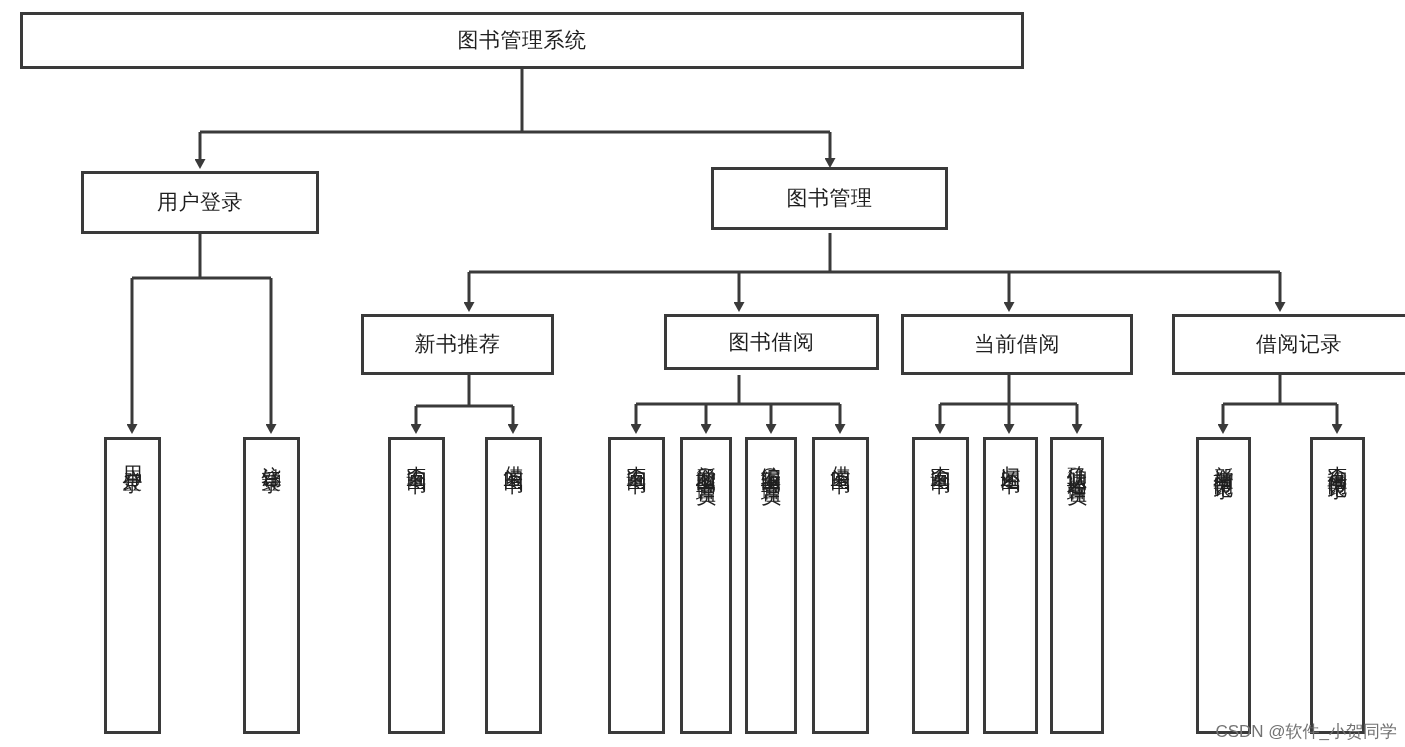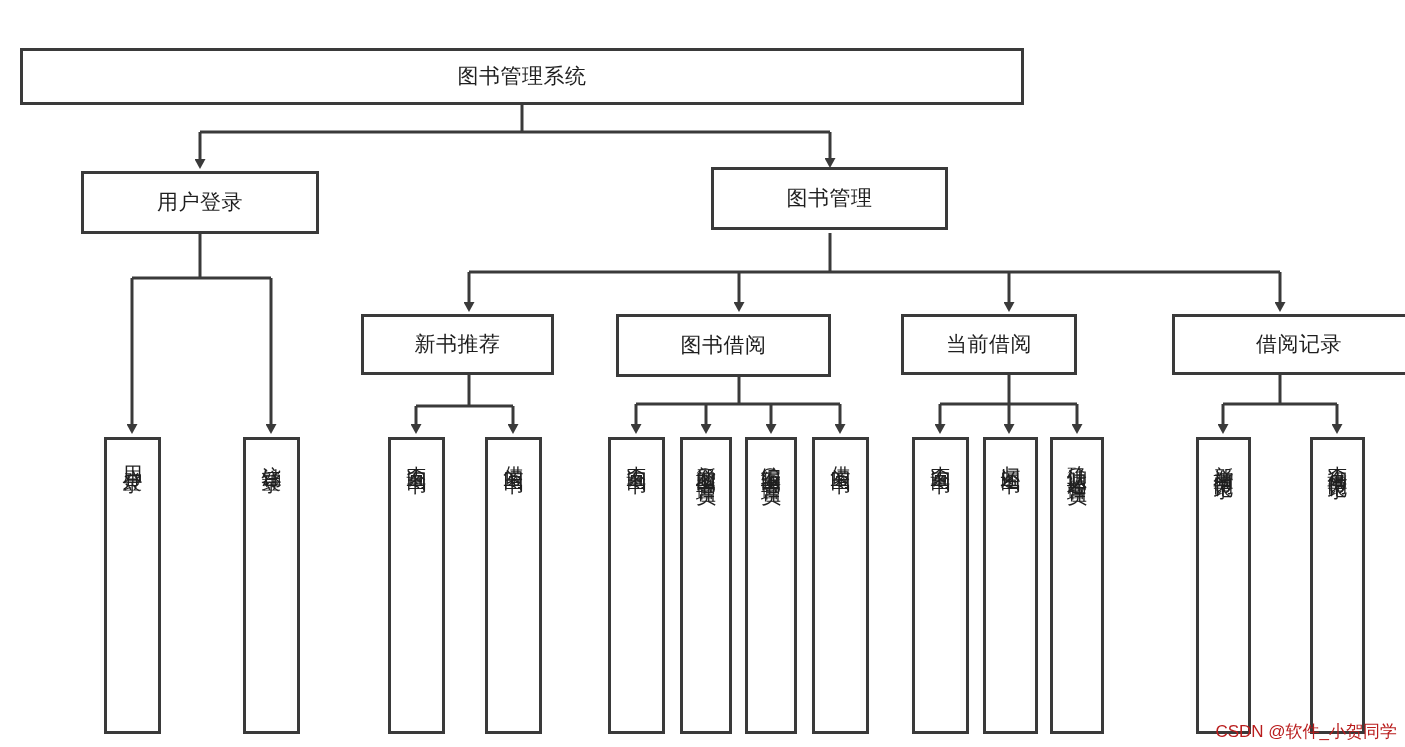--- a/index.html
+++ b/index.html
@@ -6,21 +6,21 @@
   body{width:1405px;height:747px;position:relative;overflow:hidden;
        font-family:"Liberation Sans","DejaVu Sans",sans-serif;color:#1a1a1a;}
   #canvas{position:absolute;left:0;top:0;width:1405px;height:747px;}
   svg.wires{position:absolute;left:0;top:0;width:1405px;height:747px;pointer-events:none;}
   .node{position:absolute;box-sizing:border-box;border:3px solid #3a3a3a;background:#fff;
         display:flex;align-items:center;justify-content:center;z-index:2;}
   .node .lbl{font-size:21px;line-height:1.15;letter-spacing:.5px;color:#1f1f1f;white-space:nowrap;}
   .node.vert{padding:10px 0;align-items:flex-start;}
   .node.vert .lbl{writing-mode:vertical-rl;text-orientation:upright;
                   font-size:20px;letter-spacing:3px;line-height:1.05;white-space:nowrap;}
-  .watermark{position:absolute;right:8px;bottom:4px;font-size:17px;color:#b91c1c;z-index:5;white-space:nowrap;}
+  .watermark{position:absolute;right:8px;bottom:4px;font-size:17px;color:#737373;z-index:5;white-space:nowrap;}
 </style>
 </head>
 <body>
 
 <div id="canvas">
 
   <svg class="wires" viewBox="0 0 1405 747" xmlns="http://www.w3.org/2000/svg">
     <defs>
       <marker id="ah" markerWidth="10" markerHeight="11" refX="1" refY="5.5" orient="auto" markerUnits="userSpaceOnUse">
         <path d="M0,0 L10,5.5 L0,11 z" fill="#3a3a3a"></path>
@@ -63,38 +63,38 @@
       <path d="M1009,404 L1009,425" marker-end="url(#ah)"></path>
       <path d="M1077,404 L1077,425" marker-end="url(#ah)"></path>
 
       <path d="M1280,375 L1280,404"></path>
       <path d="M1223,404 L1337,404"></path>
       <path d="M1223,404 L1223,425" marker-end="url(#ah)"></path>
       <path d="M1337,404 L1337,425" marker-end="url(#ah)"></path>
     </g>
   </svg>
 
-  <div class="node" id="n-root" style="left: 20px; top: 12px; width: 1004px; height: 57px; margin-top: 36px;">
+  <div class="node" id="n-root" style="left: 20px; top: 12px; width: 1004px; height: 57px;">
     <span class="lbl">图书管理系统</span>
   </div>
 
   <div class="node" id="n-l1-0" style="left: 81px; top: 171px; width: 238px; height: 63px;">
     <span class="lbl">用户登录</span>
   </div>
   <div class="node" id="n-l1-1" style="left: 711px; top: 167px; width: 237px; height: 63px;">
     <span class="lbl">图书管理</span>
   </div>
 
   <div class="node" id="n-l2-0" style="left: 361px; top: 314px; width: 193px; height: 61px;">
     <span class="lbl">新书推荐</span>
   </div>
-  <div class="node" id="n-l2-1" style="left: 616px; top: 314px; width: 215px; height: 63px;">
+  <div class="node" id="n-l2-1" style="left: 664px; top: 314px; width: 215px; height: 56px;">
     <span class="lbl">图书借阅</span>
   </div>
-  <div class="node" id="n-l2-2" style="left: 901px; top: 314px; width: 176px; height: 61px;">
+  <div class="node" id="n-l2-2" style="left: 901px; top: 314px; width: 232px; height: 61px;">
     <span class="lbl">当前借阅</span>
   </div>
   <div class="node" id="n-l2-3" style="left: 1172px; top: 314px; width: 254px; height: 61px;">
     <span class="lbl">借阅记录</span>
   </div>
 
   <div class="node vert" id="n-lf-0" style="left: 104px; top: 437px; width: 57px; height: 297px;">
     <span class="lbl">用户登录</span>
   </div>
   <div class="node vert" id="n-lf-1" style="left: 243px; top: 437px; width: 57px; height: 297px;">

